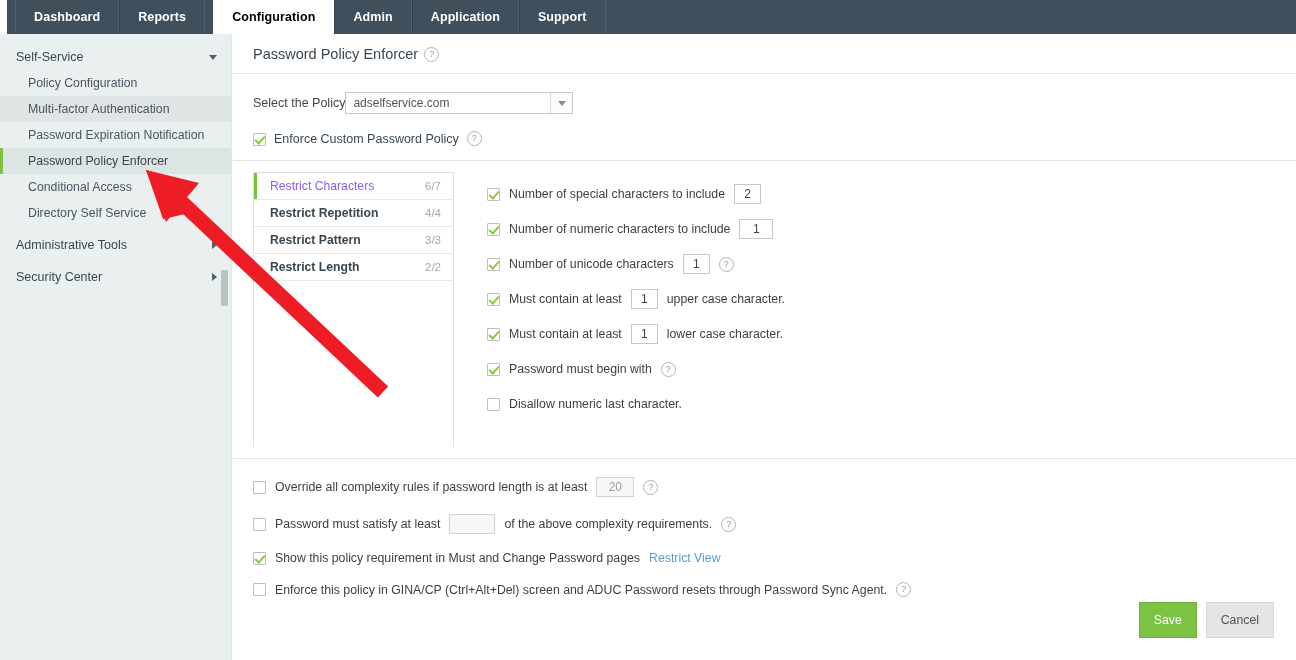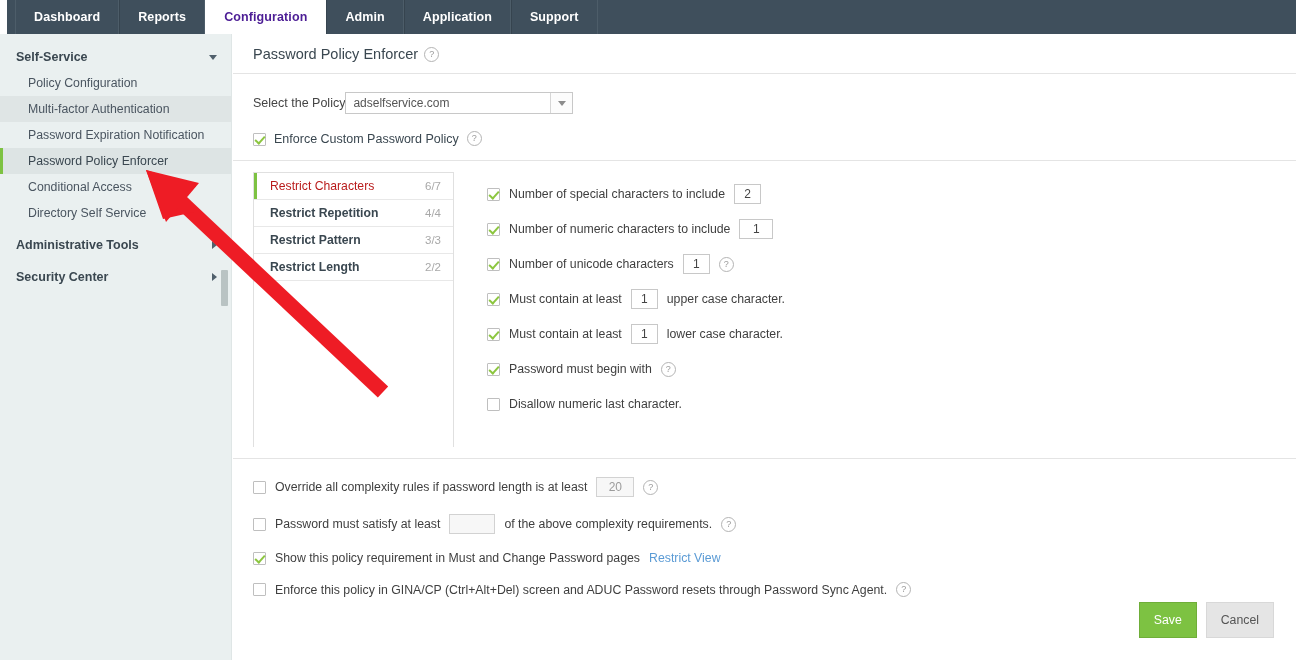--- a/index.html
+++ b/index.html
@@ -43,44 +43,45 @@
     color: #ffffff;
     letter-spacing: .1px;
     border-right: 1px solid #4d5d69;
     border-left: 1px solid #36444f;
     cursor: pointer;
     white-space: nowrap;
   }
   .topnav-tab:first-child { border-left: 1px solid #4d5d69; }
   .topnav-tab.active {
     background: #ffffff;
-    color: #4c1d95;
+    color: #000000;
     border-left: 1px solid #ffffff;
     border-right: 1px solid #ffffff;
+    margin-left: 8px;
   }
 
   
   .sidebar {
     position: absolute;
     top: 34px; left: 0;
     width: 232px;
     height: 626px;
     background: #eaf0f0;
     border-right: 1px solid #dfe6e6;
     box-sizing: border-box;
     overflow: hidden;
   }
   .side-group {
     display: flex;
     align-items: center;
     justify-content: space-between;
     height: 26px;
     padding: 0 14px 0 16px;
     font-size: 12.5px;
-    font-weight: bold;
+    font-weight: normal;
     color: #3a4750;
     cursor: pointer;
     margin-top: 6px;
   }
   .side-group.first { margin-top: 10px; }
   .caret-down {
     width: 0; height: 0;
     border-left: 4px solid transparent;
     border-right: 4px solid transparent;
     border-top: 5px solid #50606c;
@@ -254,21 +255,21 @@
     justify-content: space-between;
     height: 27px;
     padding: 0 12px 0 16px;
     border-bottom: 1px solid #e8e8e8;
     font-size: 12.2px;
     cursor: pointer;
     box-sizing: border-box;
   }
   .cat-item .nm { color: #3a4750; font-weight: bold; }
   .cat-item .ct { color: #a8a8a8; font-size: 11.5px; }
-  .cat-item.active .nm { color: #b91c1c; font-weight: normal; }
+  .cat-item.active .nm { color: #8b5cf6; font-weight: normal; }
   .cat-item.active::before {
     content: "";
     position: absolute;
     left: 0; top: 0;
     width: 3px; height: 100%;
     background: #7dc242;
   }
 
   .opt-list {
     flex: 1;

